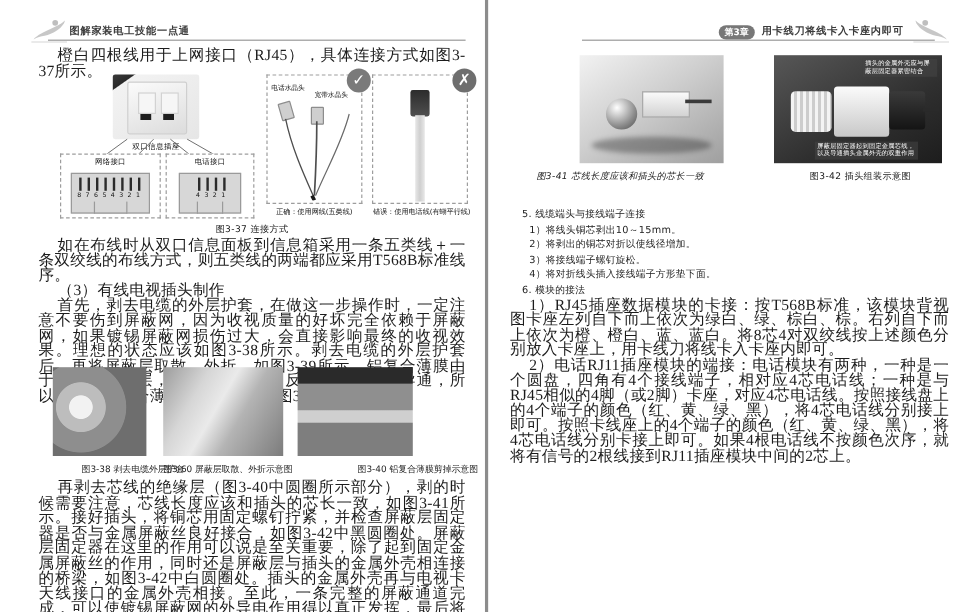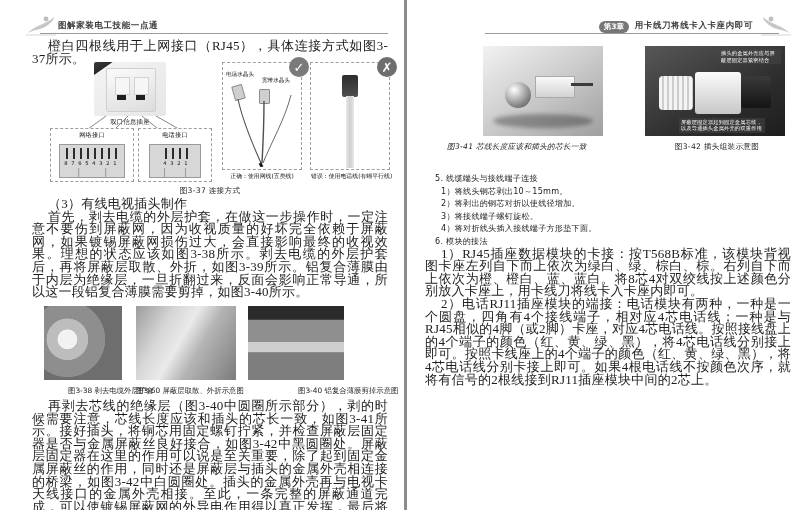--- a/index.html
+++ b/index.html
@@ -312,20 +312,21 @@
       <div class="panel-ng">
         <div class="badge ng">✗</div>
         <div class="bigplug"></div>
         <div class="panel-cap">错误：使用电话线(有蝴平行线)</div>
       </div>
     </div>
 
     <div class="cap37 figcap">图3-37  连接方式</div>
 
     <div class="col" style="left:32px;top:198px;width:356px;">
+      <p class="tx ind">如在布线时从双口信息面板到信息箱采用一条五类线＋一条双绞线的布线方式，则五类线的两端都应采用T568B标准线序。</p>
       <p class="tx ind">（3）有线电视插头制作</p>
       <p class="tx ind">首先，剥去电缆的外层护套，在做这一步操作时，一定注意不要伤到屏蔽网，因为收视质量的好坏完全依赖于屏蔽网，如果镀锡屏蔽网损伤过大，会直接影响最终的收视效果。理想的状态应该如图3-38所示。剥去电缆的外层护套后，再将屏蔽层取散、外折，如图3-39所示。铝复合薄膜由于内层为绝缘层，一旦折翻过来，反面会影响正常导通，所以这一段铝复合薄膜需要剪掉，如图3-40所示。</p>
     </div>
 
     <div class="row3">
       <div class="ph a"></div>
       <div class="ph b"></div>
       <div class="ph c"></div>
     </div>
 

